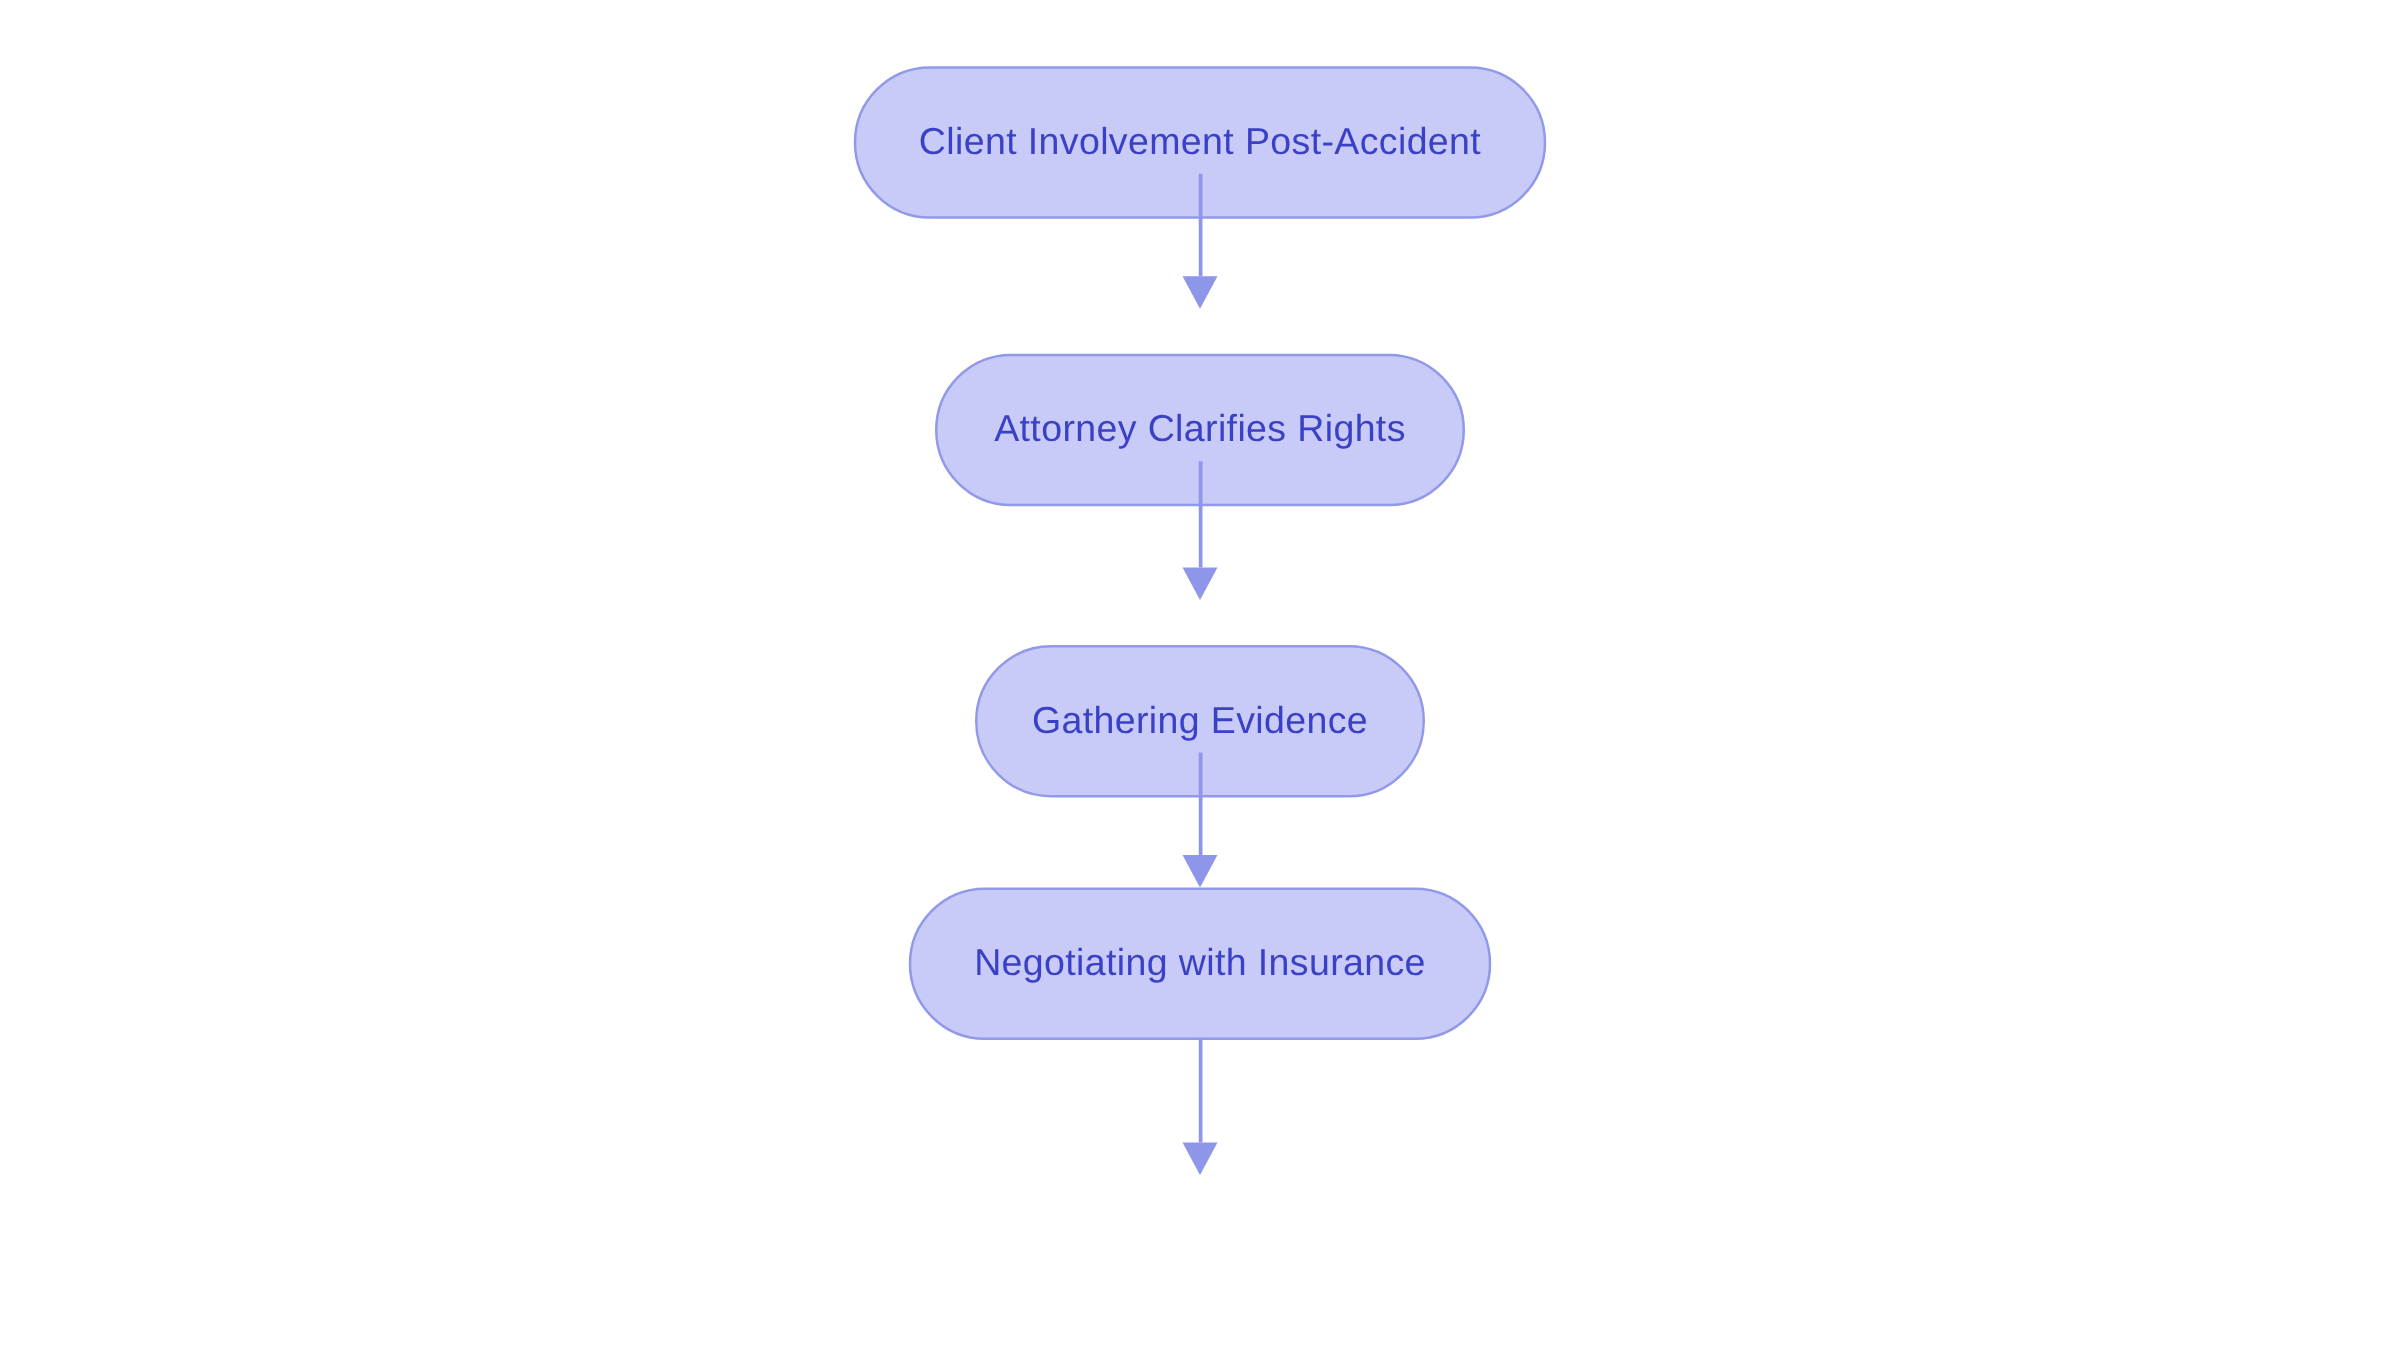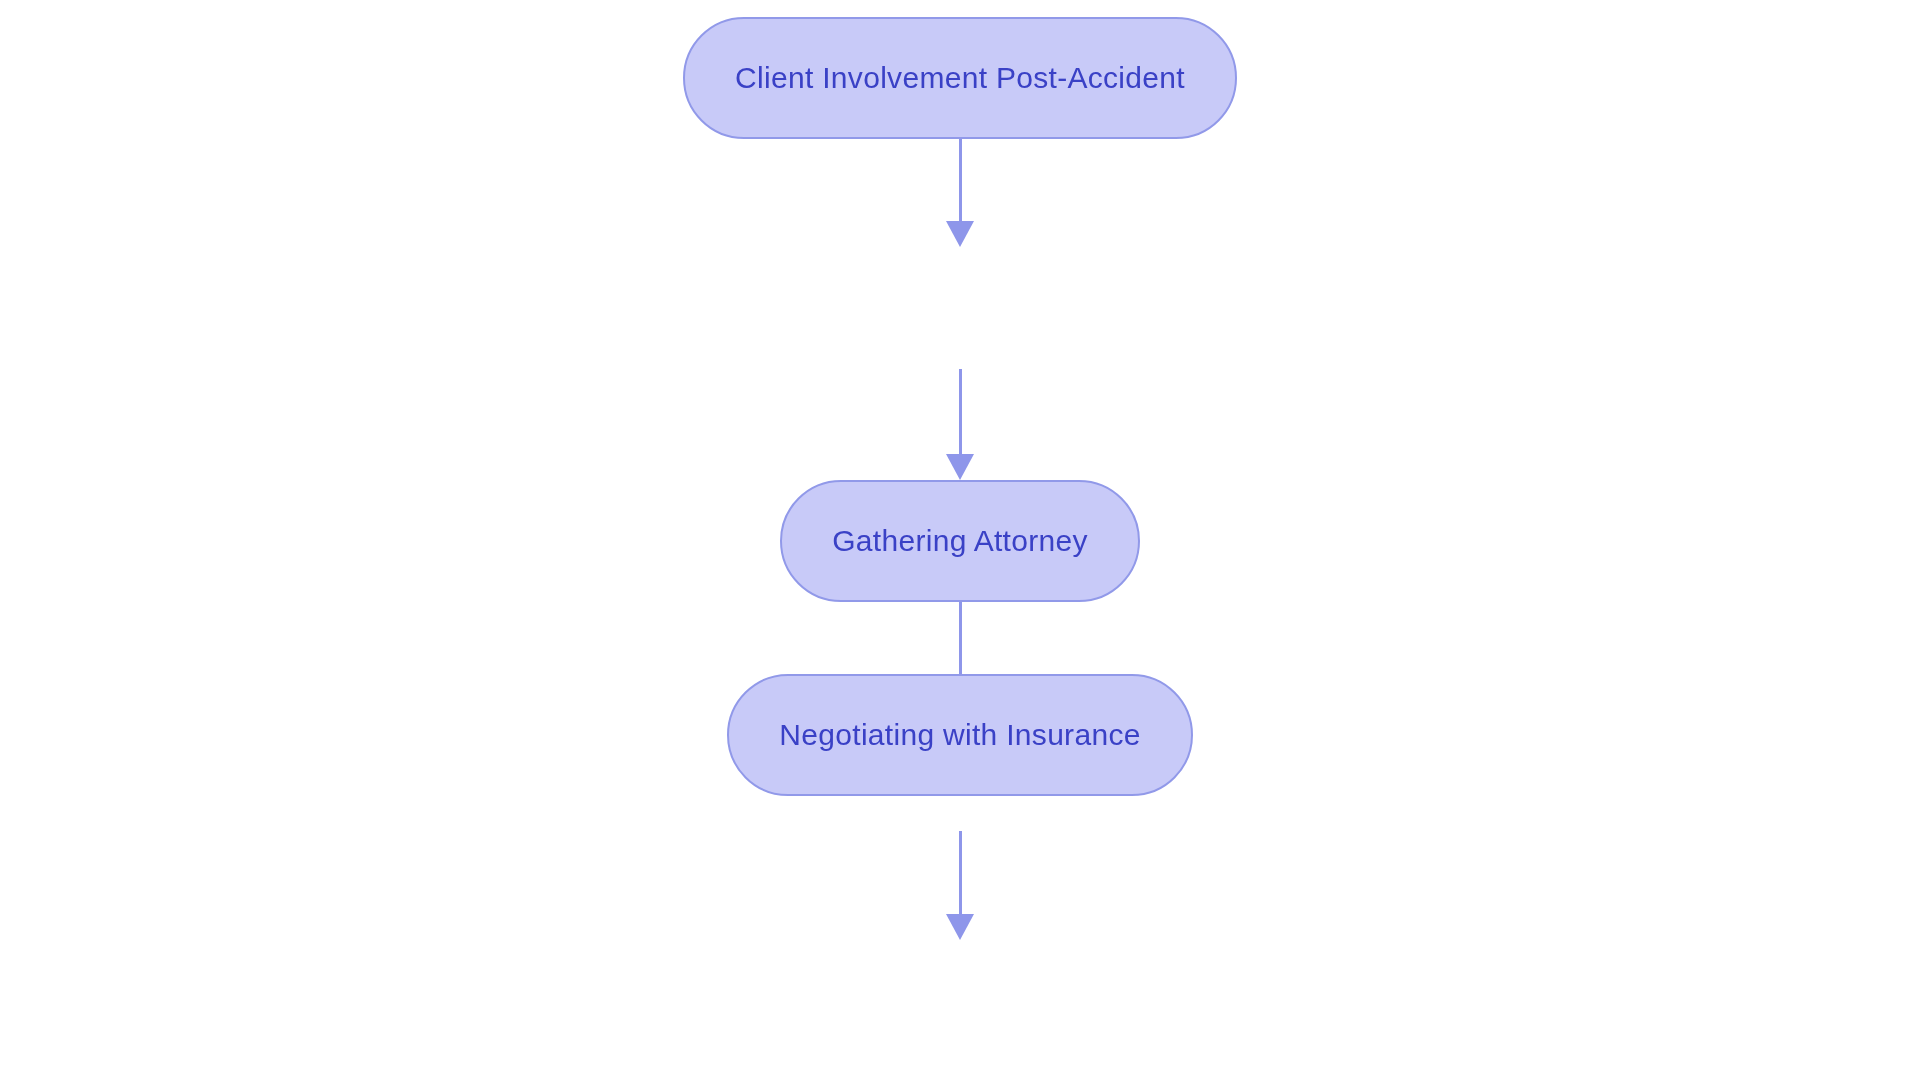--- a/index.html
+++ b/index.html
@@ -21,20 +21,21 @@
   .node {
     position: absolute;
     box-sizing: border-box;
     height: 122px;
     border-radius: 61px;
     background: var(--node-fill, #c8caf8);
     border: 2px solid var(--node-border, #9199e9);
     display: flex;
     align-items: center;
     justify-content: center;
+    margin-top: 36px;
   }
   .node-label {
     font-size: 30px;
     font-weight: 500;
     letter-spacing: 0.3px;
     color: var(--node-text, #3a41c6);
     white-space: nowrap;
     text-align: center;
   }
   .node-1 { left: 683px; top: 17px;  width: 554px; }
@@ -75,28 +76,31 @@
 
   <div class="node node-1">
     <span class="node-label">Client Involvement Post-Accident</span>
   </div>
 
   <div class="arrow arrow-1">
     <div class="arrow-line"></div>
     <div class="arrow-head"></div>
   </div>
 
+  <div class="node node-2">
+    <span class="node-label">Attorney Clarifies Rights</span>
+  </div>
 
   <div class="arrow arrow-2">
     <div class="arrow-line"></div>
     <div class="arrow-head"></div>
   </div>
 
   <div class="node node-3">
-    <span class="node-label">Gathering Attorney</span>
+    <span class="node-label">Gathering Evidence</span>
   </div>
 
   <div class="arrow arrow-3">
     <div class="arrow-line"></div>
     <div class="arrow-head"></div>
   </div>
 
   <div class="node node-4">
     <span class="node-label">Negotiating with Insurance</span>
   </div>

